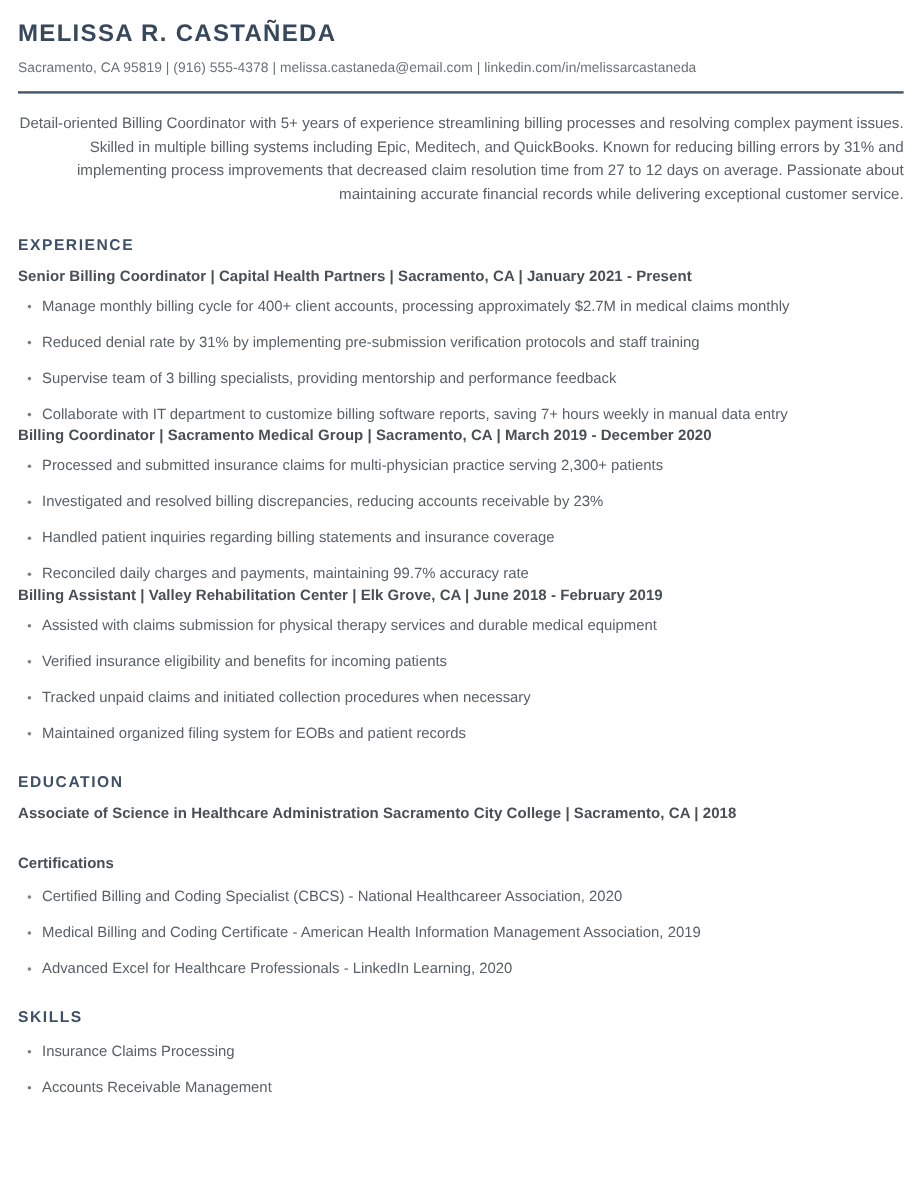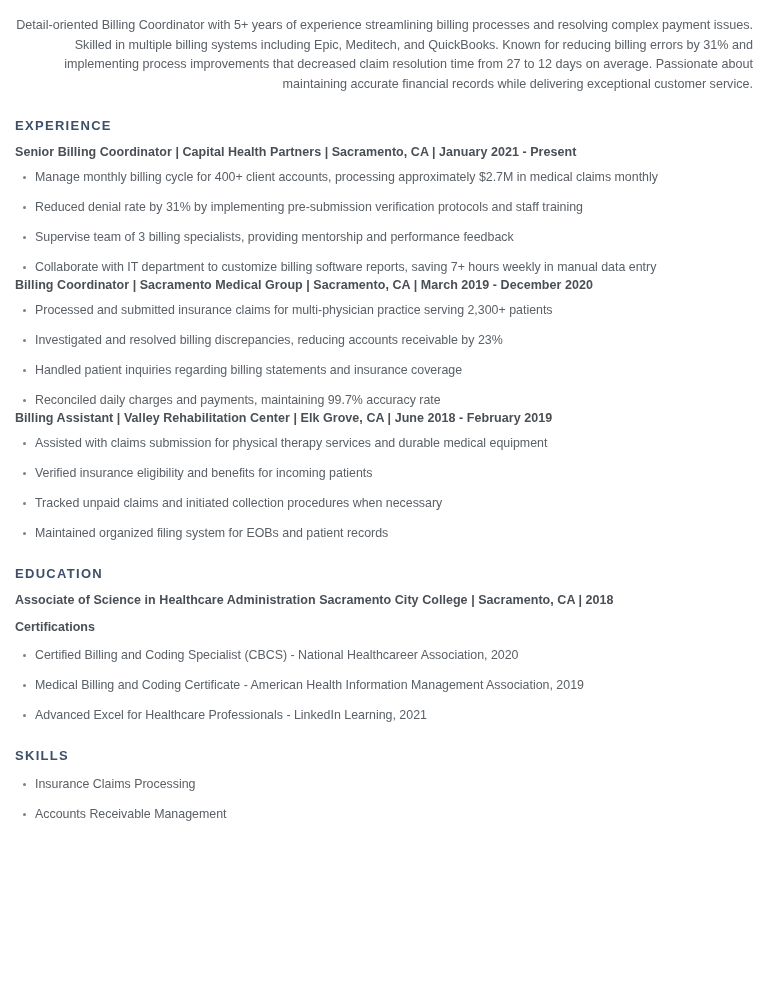--- a/index.html
+++ b/index.html
@@ -69,21 +69,21 @@
     margin-top: 15px;
     margin-bottom: 4px;
     letter-spacing: 0.05px;
   }
   .entry-title:first-of-type { margin-top: 0; }
 
   .sub-heading {
     font-size: 12.5px;
     font-weight: bold;
     color: #4a4f54;
-    margin-top: 13px;
+    margin-top: 27px;
     margin-bottom: 4px;
   }
 
   
   ul.bullets {
     list-style: none;
     margin: 0;
     padding: 0;
   }
 
@@ -110,20 +110,25 @@
   .exp-block { margin-bottom: 2px; }
   .exp-block ul.bullets li:first-child { margin-top: 10px; }
 
   .edu-degree { margin-top: 0; }
 </style>
 </head>
 <body>
 
 <div class="resume">
 
+  <div>
+    <h1 class="name">MELISSA R. CASTAÑEDA</h1>
+    <div class="contact-line">Sacramento, CA 95819 | (916) 555-4378 | melissa.castaneda@email.com | linkedin.com/in/melissarcastaneda</div>
+    <hr class="header-rule">
+  </div>
 
   <p class="summary">Detail-oriented Billing Coordinator with 5+ years of experience streamlining billing processes and resolving complex payment issues. Skilled in multiple billing systems including Epic, Meditech, and QuickBooks. Known for reducing billing errors by 31% and implementing process improvements that decreased claim resolution time from 27 to 12 days on average. Passionate about maintaining accurate financial records while delivering exceptional customer service.</p>
 
   <h2 class="section-heading">EXPERIENCE</h2>
 
   <div id="experience-container">
       <div class="exp-block">
         <div class="entry-title">Senior Billing Coordinator | Capital Health Partners | Sacramento, CA | January 2021 - Present</div>
         <ul class="bullets">
           <li>Manage monthly billing cycle for 400+ client accounts, processing approximately $2.7M in medical claims monthly</li>
@@ -152,21 +157,21 @@
       </div>
     </div>
 
   <h2 class="section-heading">EDUCATION</h2>
 
   <div class="entry-title edu-degree">Associate of Science in Healthcare Administration Sacramento City College | Sacramento, CA | 2018</div>
   <div class="sub-heading">Certifications</div>
   <ul class="bullets" id="certifications-container">
       <li>Certified Billing and Coding Specialist (CBCS) - National Healthcareer Association, 2020</li>
       <li>Medical Billing and Coding Certificate - American Health Information Management Association, 2019</li>
-      <li>Advanced Excel for Healthcare Professionals - LinkedIn Learning, 2021</li>
+      <li>Advanced Excel for Healthcare Professionals - LinkedIn Learning, 2020</li>
     </ul>
 
   <h2 class="section-heading">SKILLS</h2>
 
   <ul class="bullets" id="skills-container">
       <li>Insurance Claims Processing</li>
       <li>Accounts Receivable Management</li>
     </ul>
 
 </div>

